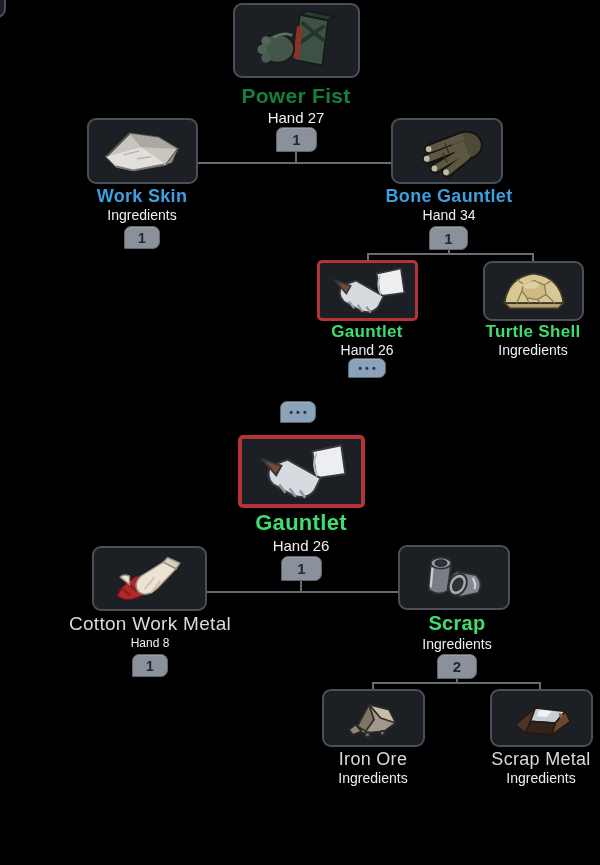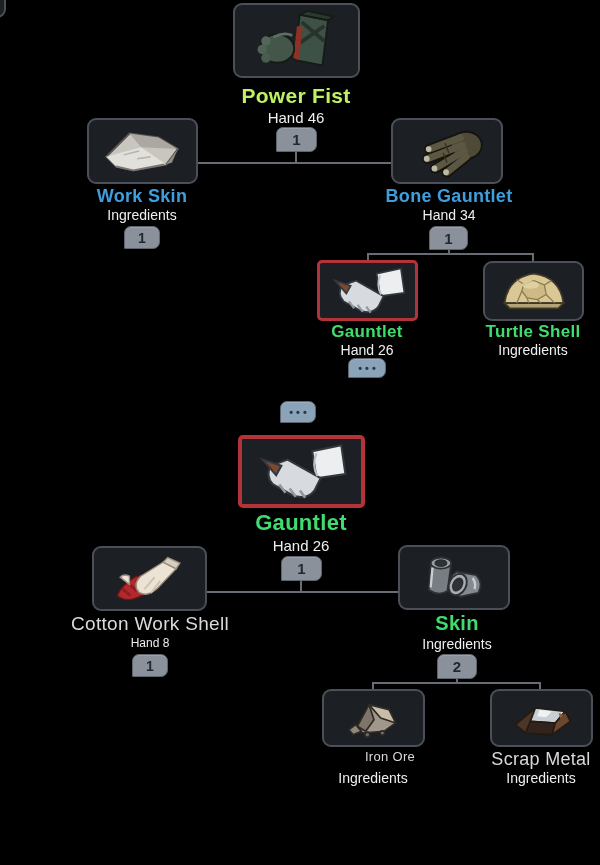--- a/index.html
+++ b/index.html
@@ -4,21 +4,21 @@
 <style>
   html,body{margin:0;padding:0;background:#000;}
   #stage{position:relative;width:600px;height:865px;background:#000;overflow:hidden;
          font-family:"Liberation Sans",sans-serif;}
   .card{position:absolute;box-sizing:border-box;background:#1c1f24;border:2px solid #4b5058;
         border-radius:9px;display:flex;align-items:center;justify-content:center;overflow:hidden;}
   .card.sel3{border:3px solid #b23338;border-radius:5px;}
   .card.sel4{border:4px solid #b23338;border-radius:5px;}
   .name{position:absolute;box-sizing:border-box;text-align:center;font-weight:bold;
         text-shadow:0 1px 3px rgba(0,0,0,.95);letter-spacing:.3px;white-space:nowrap;}
-  .c-purple{color:#bef264;}
+  .c-purple{color:#15803d;}
   .c-blue{color:#3f9ede;}
   .c-green{color:#41dc6e;}
   .c-plain{color:#d9d9d9;font-weight:normal;}
   .stat{position:absolute;box-sizing:border-box;text-align:center;color:#efefef;
         text-shadow:0 1px 2px rgba(0,0,0,.95);white-space:nowrap;}
   .badge{position:absolute;box-sizing:border-box;background:#8b919b;border:1px solid #5f656e;
          border-radius:7px 7px 7px 1px;color:#1f2833;font-weight:bold;
          display:flex;align-items:center;justify-content:center;
          box-shadow:inset 0 1px 0 rgba(255,255,255,.15);}
   .badge.ellip{background:#8ba3b8;color:#273646;font-size:11px;letter-spacing:3px;
@@ -42,21 +42,21 @@
         <path d="M60 14 L84 34 M84 18 L58 36" stroke="#27332b" stroke-width="4" fill="none"></path>
         <polygon points="55,18 61,19 57,54 51,52" fill="#8e3226"></polygon>
         <ellipse cx="34" cy="42" rx="18" ry="15" fill="#44564a" stroke="#151b17" stroke-width="2"></ellipse>
         <circle cx="22" cy="34" r="5" fill="#54665a"></circle>
         <circle cx="18" cy="43" r="5" fill="#506256"></circle>
         <circle cx="22" cy="52" r="5" fill="#4a5c50"></circle>
         <path d="M30 30 q10 -6 20 -2" stroke="#5d7063" stroke-width="3" fill="none"></path>
       </svg>
     </div>
     <div class="name c-purple" style="left:196px;top:84px;width:200px;font-size:21px;">Power Fist</div>
-    <div class="stat" style="left:196px;top:109px;width:200px;font-size:15px;">Hand 46</div>
+    <div class="stat" style="left:196px;top:109px;width:200px;font-size:15px;">Hand 27</div>
     <div class="badge" style="left:276px;top:127px;width:41px;height:25px;font-size:15px;">1</div>
 
     <div class="vline" style="left:295px;top:152px;width:2px;height:11px;"></div>
     <div class="hline" style="left:197px;top:162px;width:195px;height:2px;"></div>
 
     <div class="card" style="left:87px;top:118px;width:111px;height:66px;">
       <svg width="98" height="58" viewBox="0 0 100 60">
         <polygon points="12,36 36,12 66,16 86,28 74,44 40,50 22,46" fill="#c9c6c0" stroke="#57544e" stroke-width="2"></polygon>
         <polygon points="36,12 48,26 86,28 66,16" fill="#aBA8a1" stroke="none"></polygon>
         <polygon points="12,36 48,26 74,44 40,50 22,46" fill="#e2e0db"></polygon>
@@ -159,59 +159,59 @@
           <path d="M20 40 l9 8 M27 35 l9 8 M35 31 l9 8" stroke="#8f1d21" stroke-width="3"></path>
         </g>
         <g stroke="#9a8f7e" stroke-width="1.5">
           <path d="M28 27 Q22 24 18 28 L28 36 Z" fill="#ede3d4"></path>
           <path d="M64 12 L78 19 L58 40 Q47 50 38 44 Q31 36 40 27 Z" fill="#ede3d4"></path>
           <polygon points="64,12 78,19 82,13 69,7" fill="#d8cfc0"></polygon>
         </g>
         <path d="M44 41 l11 -13 M51 45 l10 -13" stroke="#cdc2b0" stroke-width="2"></path>
       </svg>
     </div>
-    <div class="name c-plain" style="left:40px;top:613px;width:220px;font-size:19px;">Cotton Work Shell</div>
+    <div class="name c-plain" style="left:40px;top:613px;width:220px;font-size:19px;">Cotton Work Metal</div>
     <div class="stat" style="left:40px;top:636px;width:220px;font-size:12px;">Hand 8</div>
     <div class="badge" style="left:132px;top:654px;width:36px;height:23px;font-size:14px;">1</div>
 
     <div class="card" style="left:398px;top:545px;width:112px;height:65px;">
       <svg width="98" height="56" viewBox="0 0 100 60">
         <g stroke="#2c2f33" stroke-width="2">
           <path d="M25 15 Q36 8 47 15 L43 44 Q34 50 23 43 Z" fill="#787d83"></path>
           <ellipse cx="36" cy="14" rx="11" ry="6" fill="#9aa0a6"></ellipse>
           <ellipse cx="36" cy="14" rx="6" ry="3.2" fill="#2f3337"></ellipse>
           <path d="M47 38 Q44 28 53 23 L74 27 Q82 36 76 46 L57 50 Q48 47 47 38 Z" fill="#84898f"></path>
           <ellipse cx="54" cy="37" rx="9" ry="12" transform="rotate(28 54 37)" fill="#a7adb3"></ellipse>
           <ellipse cx="54" cy="37" rx="4.5" ry="7" transform="rotate(28 54 37)" fill="#2f3337"></ellipse>
         </g>
         <path d="M27 19 L25 40 M70 30 q4 6 2 12" stroke="#c9ced3" stroke-width="2.5" fill="none"></path>
       </svg>
     </div>
-    <div class="name c-green" style="left:377px;top:612px;width:160px;font-size:20px;">Skin</div>
+    <div class="name c-green" style="left:377px;top:612px;width:160px;font-size:20px;">Scrap</div>
     <div class="stat" style="left:377px;top:636px;width:160px;font-size:14px;">Ingredients</div>
     <div class="badge" style="left:437px;top:654px;width:40px;height:25px;font-size:15px;">2</div>
 
     <div class="vline" style="left:456px;top:679px;width:2px;height:4px;"></div>
     <div class="hline" style="left:372px;top:682px;width:169px;height:2px;"></div>
     <div class="vline" style="left:372px;top:682px;width:2px;height:8px;"></div>
     <div class="vline" style="left:539px;top:682px;width:2px;height:8px;"></div>
 
     <div class="card" style="left:322px;top:689px;width:103px;height:58px;">
       <svg width="92" height="50" viewBox="0 0 100 60">
         <g stroke="#2e2a25" stroke-width="2" stroke-linejoin="round">
           <polygon points="30,40 44,14 68,20 76,36 62,46 36,48" fill="#a1978a"></polygon>
           <polygon points="44,14 58,30 76,36 68,20" fill="#c9bda9"></polygon>
           <polygon points="30,40 44,14 50,32 40,46" fill="#7e746a"></polygon>
           <polygon points="20,44 28,38 35,46 25,50" fill="#90867a"></polygon>
           <circle cx="42" cy="50" r="3" fill="#6f665c"></circle>
           <circle cx="60" cy="48" r="2.5" fill="#867c70"></circle>
         </g>
       </svg>
     </div>
-    <div class="name c-plain" style="left:320px;top:749px;width:140px;font-size:13px;">Iron Ore</div>
+    <div class="name c-plain" style="left:303px;top:749px;width:140px;font-size:18px;">Iron Ore</div>
     <div class="stat" style="left:303px;top:770px;width:140px;font-size:14px;">Ingredients</div>
 
     <div class="card" style="left:490px;top:689px;width:103px;height:58px;">
       <svg width="92" height="50" viewBox="0 0 100 60">
         <g stroke="#241a14" stroke-width="2" stroke-linejoin="round">
           <polygon points="18,38 42,18 78,22 84,34 62,50 30,48" fill="#4c3526"></polygon>
           <polygon points="42,18 78,22 66,36 36,34" fill="#c7ced4"></polygon>
           <polygon points="36,34 66,36 62,50 30,48" fill="#32241c"></polygon>
           <polygon points="78,22 84,34 62,50 66,36" fill="#6b4630"></polygon>
           <polygon points="47,20 62,22 55,29 44,28" fill="#eef2f5" stroke="none"></polygon>

